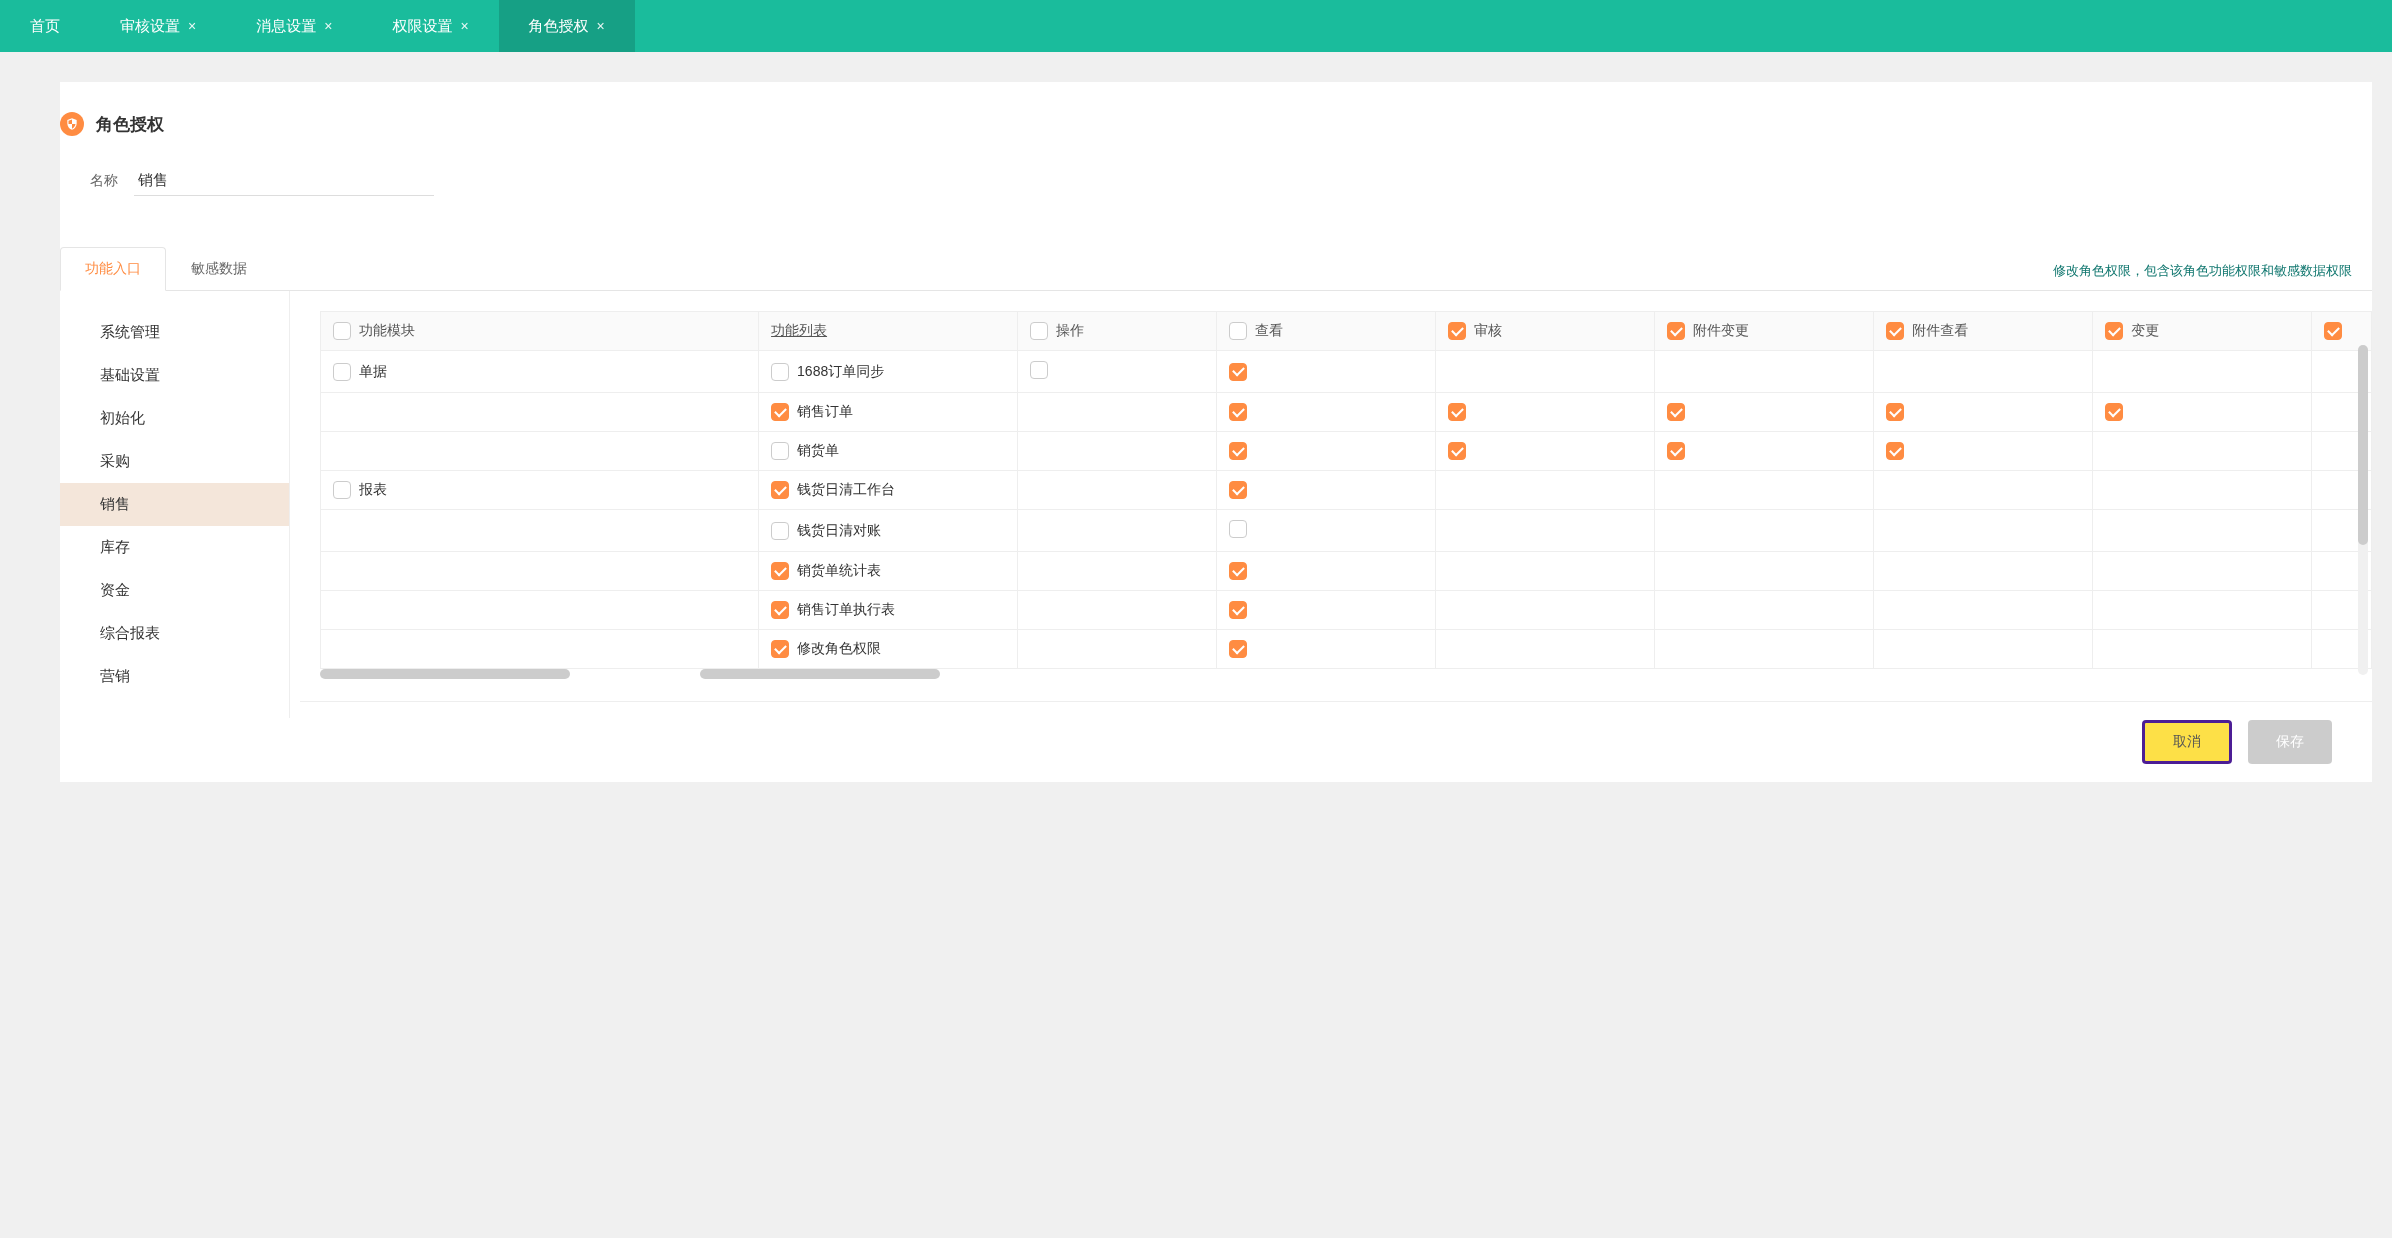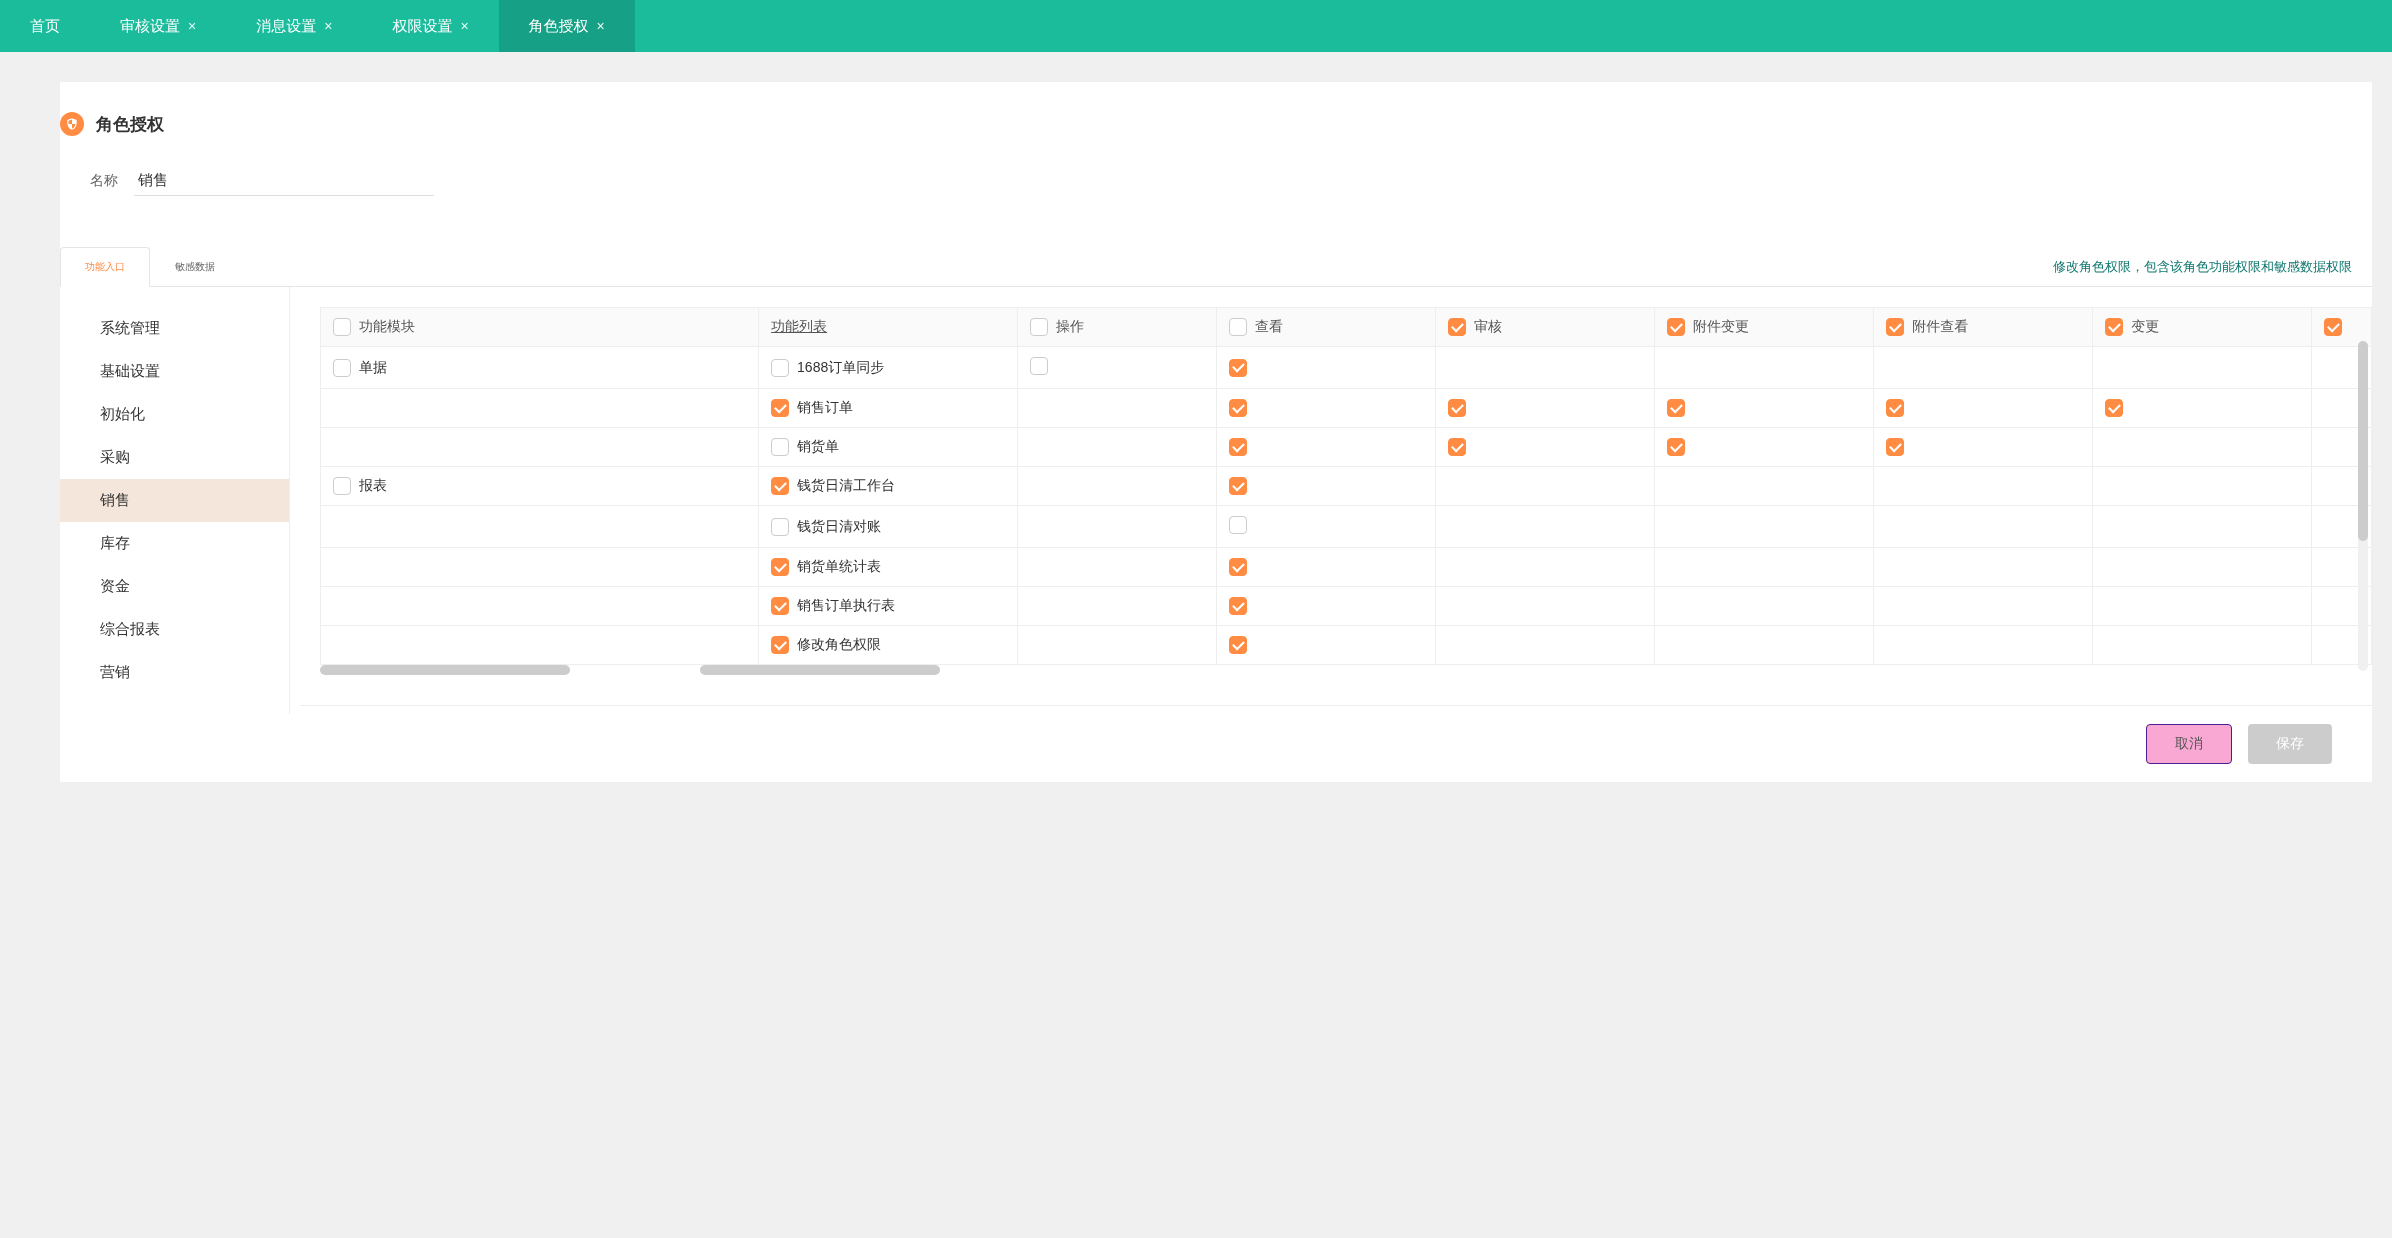--- a/index.html
+++ b/index.html
@@ -107,21 +107,21 @@
       border-bottom: 1px solid #e5e5e5;
       padding: 0 20px 0 0;
     }
     .subtabs {
       display: flex;
       gap: 0;
     }
     .subtab {
       padding: 12px 24px;
       cursor: pointer;
-      font-size: 10px;
+      font-size: 14px;
       color: #666;
       border: 1px solid transparent;
       border-bottom: none;
       position: relative;
       bottom: -1px;
     }
     .subtab.active {
       color: #ff8c42;
       border: 1px solid #e5e5e5;
       border-bottom: 1px solid #fff;
@@ -255,22 +255,22 @@
       display: flex;
       justify-content: flex-end;
       gap: 16px;
       background: #fff;
     }
     .btn {
       padding: 10px 28px;
       border-radius: 4px;
       font-size: 14px;
       cursor: pointer;
-      border: 1px solid #4c1d95;
-      background: #f9a8d4;
+      border: 3px solid #4c1d95;
+      background: #fde047;
       color: #555;
     }
     .btn-primary {
       background: #ccc;
       color: #fff;
       border: none;
     }
   </style>
 </head>
 <body>

